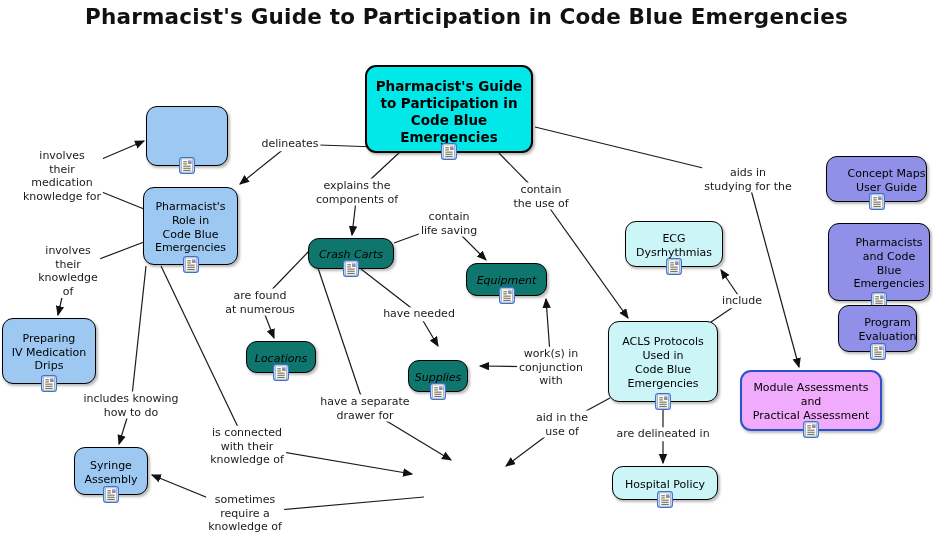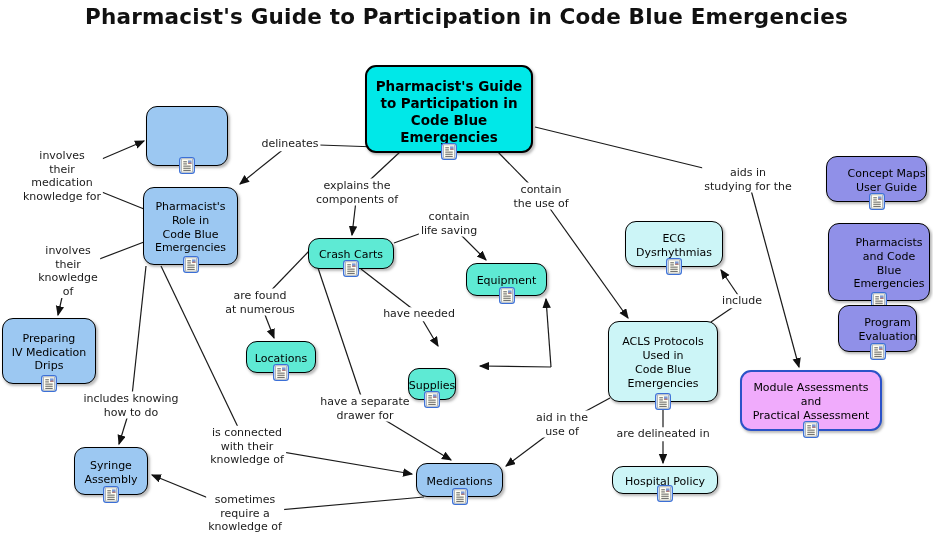--- a/index.html
+++ b/index.html
@@ -21,21 +21,21 @@
     position:absolute;z-index:3;box-sizing:border-box;
     border:1.6px solid #000;border-radius:11px;
     box-shadow:1.5px 2px 2.5px rgba(60,60,60,0.35);
     display:flex;justify-content:center;align-items:center;
     text-align:center;color:#000;
   }
   .ntext{font-size:11px;line-height:13.8px;white-space:pre-line;padding-top:3px;}
   .node.main{background:#00E8E8;border-width:2px;}
   .node.main .ntext{font-size:13.5px;line-height:17px;font-weight:bold;padding-top:5px;}
   .node.blue{background:#9CC8F2;}
-  .node.lav{background:#5eead4;}
+  .node.lav{background:#0f766e;font-style:italic;}
   .node.cyan{background:#CCF5F7;}
   .node.peri{background:#9090E8;padding-left:20px;}
   .node.green{background:#f0abfc;border-color:#2B52C8;border-width:2px;}
   .res{
     position:absolute;left:50%;bottom:-9px;transform:translateX(-50%);
     width:16px;height:17px;
   }
 </style>
 </head>
 <body>
@@ -118,20 +118,23 @@
 components of</div>
   <div class="lbl" style="left:449px;top:223px">contain
 life saving</div>
   <div class="lbl" style="left:541px;top:196px">contain
 the use of</div>
   <div class="lbl" style="left:748px;top:179px">aids in
 studying for the</div>
   <div class="lbl" style="left:260px;top:302px">are found
 at numerous</div>
   <div class="lbl" style="left:419px;top:314px">have needed</div>
+  <div class="lbl" style="left:551px;top:367px">work(s) in
+conjunction
+with</div>
   <div class="lbl" style="left:742px;top:301px">include</div>
   <div class="lbl" style="left:131px;top:405px">includes knowing
 how to do</div>
   <div class="lbl" style="left:365px;top:408px">have a separate
 drawer for</div>
   <div class="lbl" style="left:247px;top:446px">is connected
 with their
 knowledge of</div>
   <div class="lbl" style="left:562px;top:424px">aid in the
 use of</div>
@@ -196,30 +199,20 @@
 Assembly</div>
     <svg class="res" viewBox="0 0 15 16">
         <rect x="0.5" y="0.5" width="14" height="15" rx="2.5" fill="#cfe0f5" stroke="#3b6fd6"></rect>
         <rect x="2.5" y="1.8" width="10" height="12.4" fill="#fffef2" stroke="#999" stroke-width="0.6"></rect>
         <rect x="8.4" y="3.2" width="3.4" height="3.2" fill="#7a9ad8"></rect>
         <path d="M8.4 6.4l1.1-1.5.9.9.8-1.2.6 1.8z" fill="#c06a55"></path>
         <path d="M4 4.5h3.4M4 6.5h3.4M4 8.6h7M4 10.6h7M4 12.6h7" stroke="#444" stroke-width="0.8"></path>
       </svg>
   </div>
 
-  <div class="node blue" style="left:416px;top:463px;width:87px;height:34px">
-    <div class="ntext">Medications</div>
-    <svg class="res" viewBox="0 0 15 16">
-        <rect x="0.5" y="0.5" width="14" height="15" rx="2.5" fill="#cfe0f5" stroke="#3b6fd6"></rect>
-        <rect x="2.5" y="1.8" width="10" height="12.4" fill="#fffef2" stroke="#999" stroke-width="0.6"></rect>
-        <rect x="8.4" y="3.2" width="3.4" height="3.2" fill="#7a9ad8"></rect>
-        <path d="M8.4 6.4l1.1-1.5.9.9.8-1.2.6 1.8z" fill="#c06a55"></path>
-        <path d="M4 4.5h3.4M4 6.5h3.4M4 8.6h7M4 10.6h7M4 12.6h7" stroke="#444" stroke-width="0.8"></path>
-      </svg>
-  </div>
 
   <div class="node lav" style="left:308px;top:238px;width:86px;height:31px">
     <div class="ntext">Crash Carts</div>
     <svg class="res" viewBox="0 0 15 16">
         <rect x="0.5" y="0.5" width="14" height="15" rx="2.5" fill="#cfe0f5" stroke="#3b6fd6"></rect>
         <rect x="2.5" y="1.8" width="10" height="12.4" fill="#fffef2" stroke="#999" stroke-width="0.6"></rect>
         <rect x="8.4" y="3.2" width="3.4" height="3.2" fill="#7a9ad8"></rect>
         <path d="M8.4 6.4l1.1-1.5.9.9.8-1.2.6 1.8z" fill="#c06a55"></path>
         <path d="M4 4.5h3.4M4 6.5h3.4M4 8.6h7M4 10.6h7M4 12.6h7" stroke="#444" stroke-width="0.8"></path>
       </svg>
@@ -240,21 +233,21 @@
     <div class="ntext">Equipment</div>
     <svg class="res" viewBox="0 0 15 16">
         <rect x="0.5" y="0.5" width="14" height="15" rx="2.5" fill="#cfe0f5" stroke="#3b6fd6"></rect>
         <rect x="2.5" y="1.8" width="10" height="12.4" fill="#fffef2" stroke="#999" stroke-width="0.6"></rect>
         <rect x="8.4" y="3.2" width="3.4" height="3.2" fill="#7a9ad8"></rect>
         <path d="M8.4 6.4l1.1-1.5.9.9.8-1.2.6 1.8z" fill="#c06a55"></path>
         <path d="M4 4.5h3.4M4 6.5h3.4M4 8.6h7M4 10.6h7M4 12.6h7" stroke="#444" stroke-width="0.8"></path>
       </svg>
   </div>
 
-  <div class="node lav" style="left:408px;top:368px;width:48px;height:32px">
+  <div class="node lav" style="left:408px;top:360px;width:60px;height:32px">
     <div class="ntext">Supplies</div>
     <svg class="res" viewBox="0 0 15 16">
         <rect x="0.5" y="0.5" width="14" height="15" rx="2.5" fill="#cfe0f5" stroke="#3b6fd6"></rect>
         <rect x="2.5" y="1.8" width="10" height="12.4" fill="#fffef2" stroke="#999" stroke-width="0.6"></rect>
         <rect x="8.4" y="3.2" width="3.4" height="3.2" fill="#7a9ad8"></rect>
         <path d="M8.4 6.4l1.1-1.5.9.9.8-1.2.6 1.8z" fill="#c06a55"></path>
         <path d="M4 4.5h3.4M4 6.5h3.4M4 8.6h7M4 10.6h7M4 12.6h7" stroke="#444" stroke-width="0.8"></path>
       </svg>
   </div>
 
@@ -277,21 +270,21 @@
 Emergencies</div>
     <svg class="res" viewBox="0 0 15 16">
         <rect x="0.5" y="0.5" width="14" height="15" rx="2.5" fill="#cfe0f5" stroke="#3b6fd6"></rect>
         <rect x="2.5" y="1.8" width="10" height="12.4" fill="#fffef2" stroke="#999" stroke-width="0.6"></rect>
         <rect x="8.4" y="3.2" width="3.4" height="3.2" fill="#7a9ad8"></rect>
         <path d="M8.4 6.4l1.1-1.5.9.9.8-1.2.6 1.8z" fill="#c06a55"></path>
         <path d="M4 4.5h3.4M4 6.5h3.4M4 8.6h7M4 10.6h7M4 12.6h7" stroke="#444" stroke-width="0.8"></path>
       </svg>
   </div>
 
-  <div class="node cyan" style="left:612px;top:466px;width:106px;height:28px">
+  <div class="node cyan" style="left:612px;top:466px;width:106px;height:34px">
     <div class="ntext">Hospital Policy</div>
     <svg class="res" viewBox="0 0 15 16">
         <rect x="0.5" y="0.5" width="14" height="15" rx="2.5" fill="#cfe0f5" stroke="#3b6fd6"></rect>
         <rect x="2.5" y="1.8" width="10" height="12.4" fill="#fffef2" stroke="#999" stroke-width="0.6"></rect>
         <rect x="8.4" y="3.2" width="3.4" height="3.2" fill="#7a9ad8"></rect>
         <path d="M8.4 6.4l1.1-1.5.9.9.8-1.2.6 1.8z" fill="#c06a55"></path>
         <path d="M4 4.5h3.4M4 6.5h3.4M4 8.6h7M4 10.6h7M4 12.6h7" stroke="#444" stroke-width="0.8"></path>
       </svg>
   </div>
 

